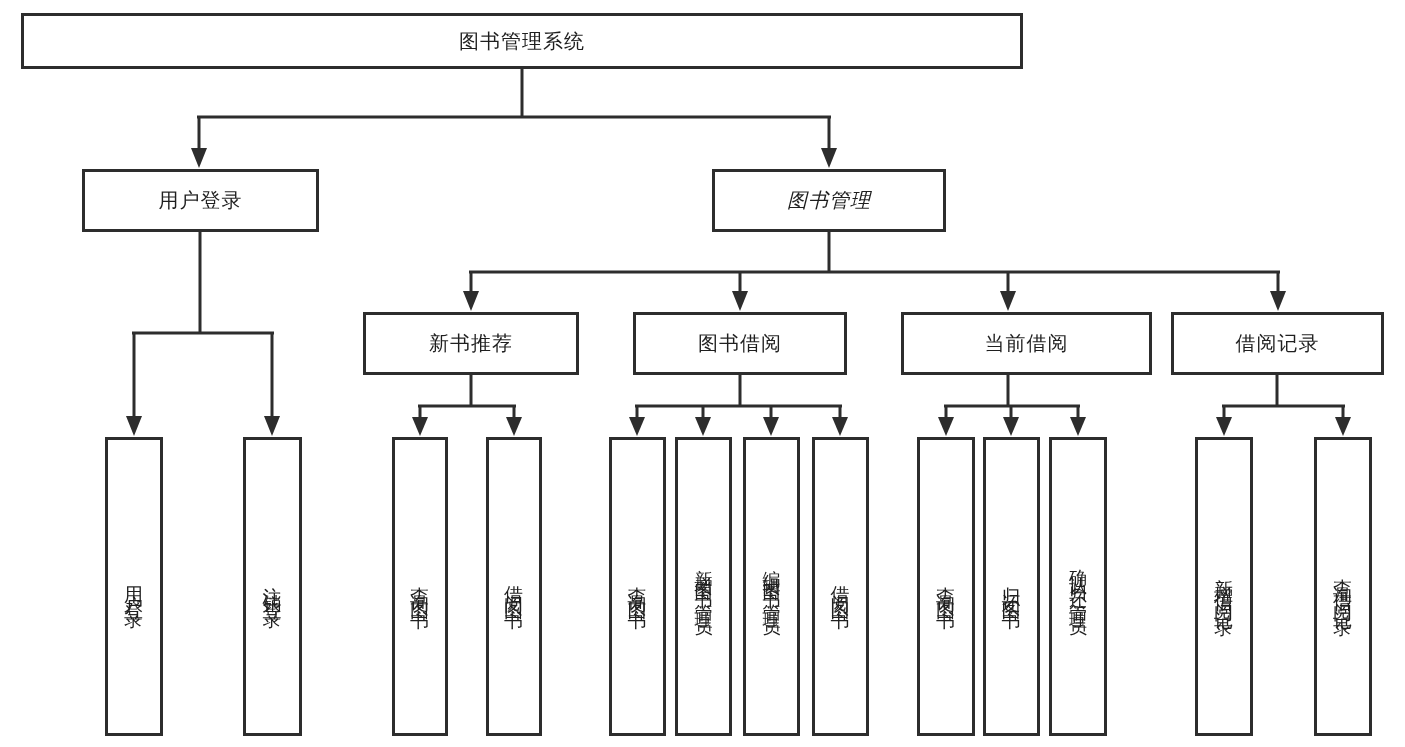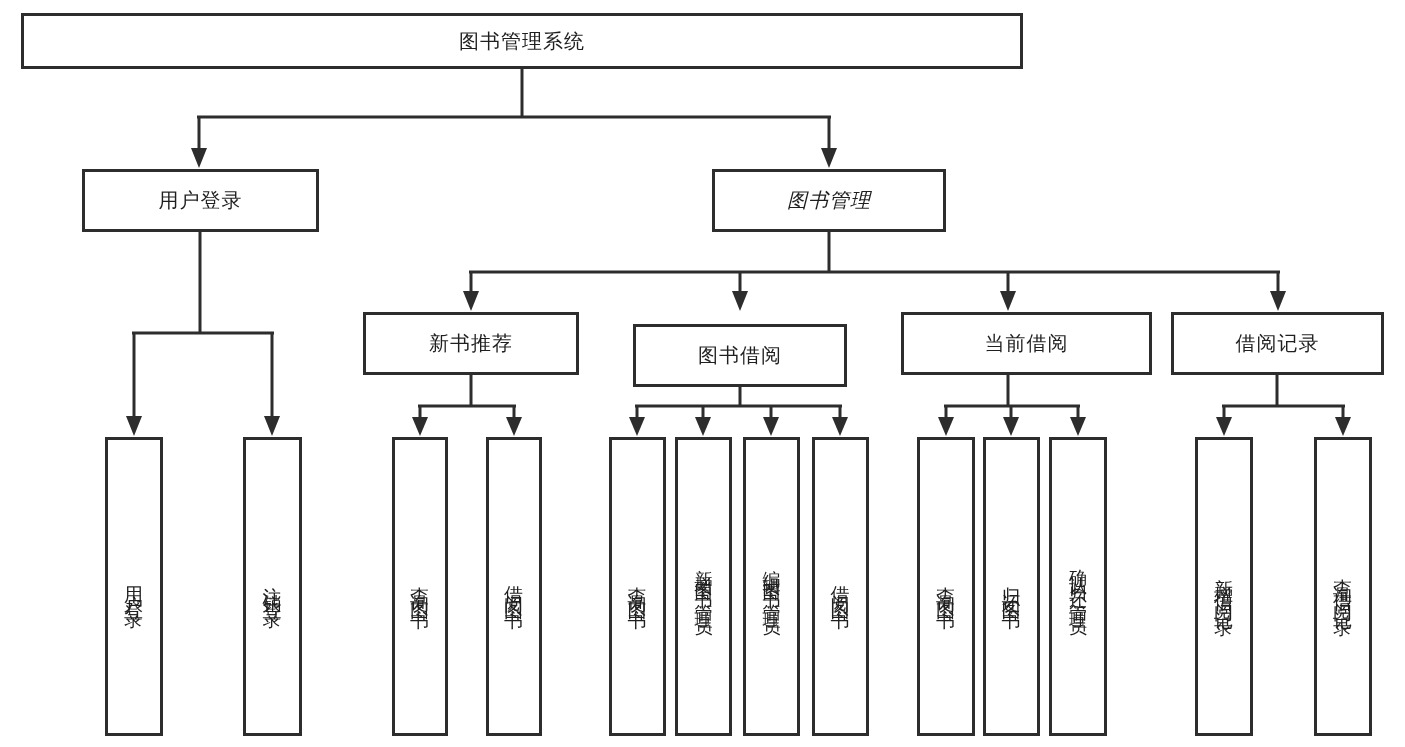--- a/index.html
+++ b/index.html
@@ -176,21 +176,21 @@
   <div class="box hnode" style="left:82px; width:237px;">
     <span>用户登录</span>
   </div>
   <div class="box hnode" style="left:712px; width:234px;font-style:italic;">
     <span>图书管理</span>
   </div>
 
   <div class="box gnode" style="left:363px; width:216px;">
     <span>新书推荐</span>
   </div>
-  <div class="box gnode" style="left:633px; width:214px;margin-top:12px;">
+  <div class="box gnode" style="left:633px; width:214px;">
     <span>图书借阅</span>
   </div>
   <div class="box gnode" style="left:901px; width:251px;">
     <span>当前借阅</span>
   </div>
   <div class="box gnode" style="left:1171px; width:213px;">
     <span>借阅记录</span>
   </div>
 
   <div class="leaf" style="left:105px; width:58px;">

